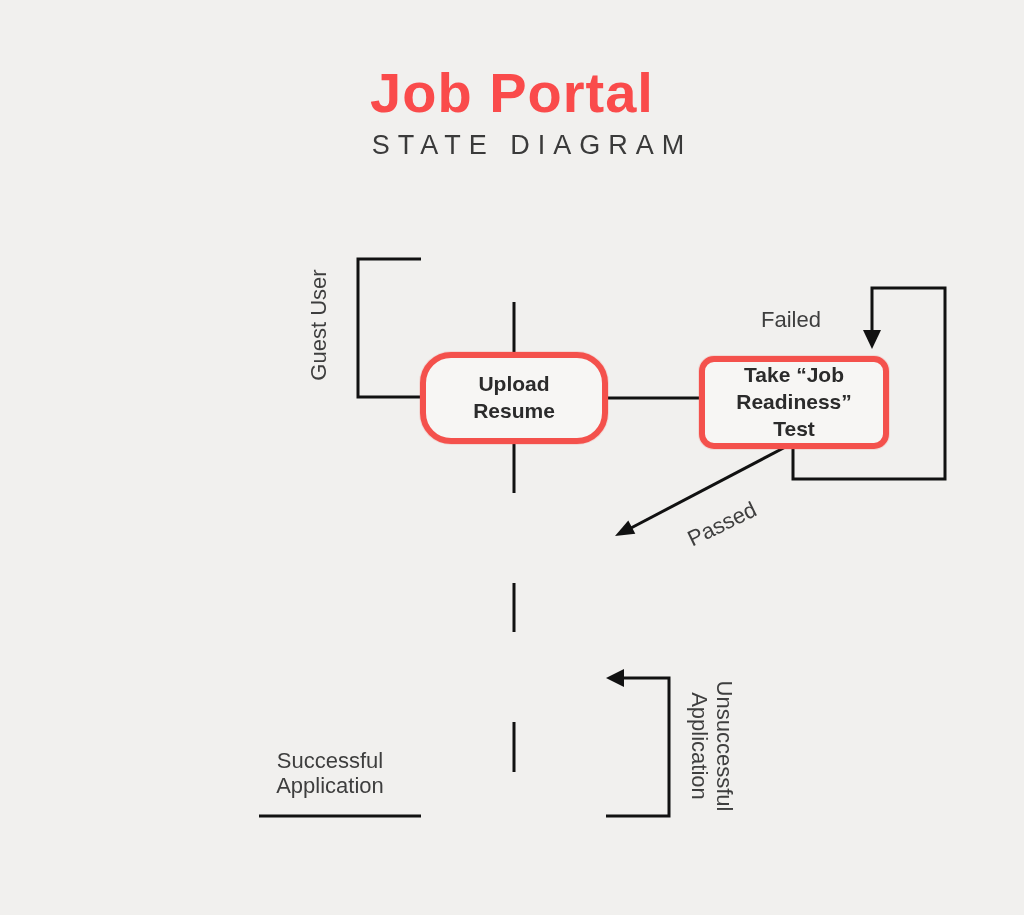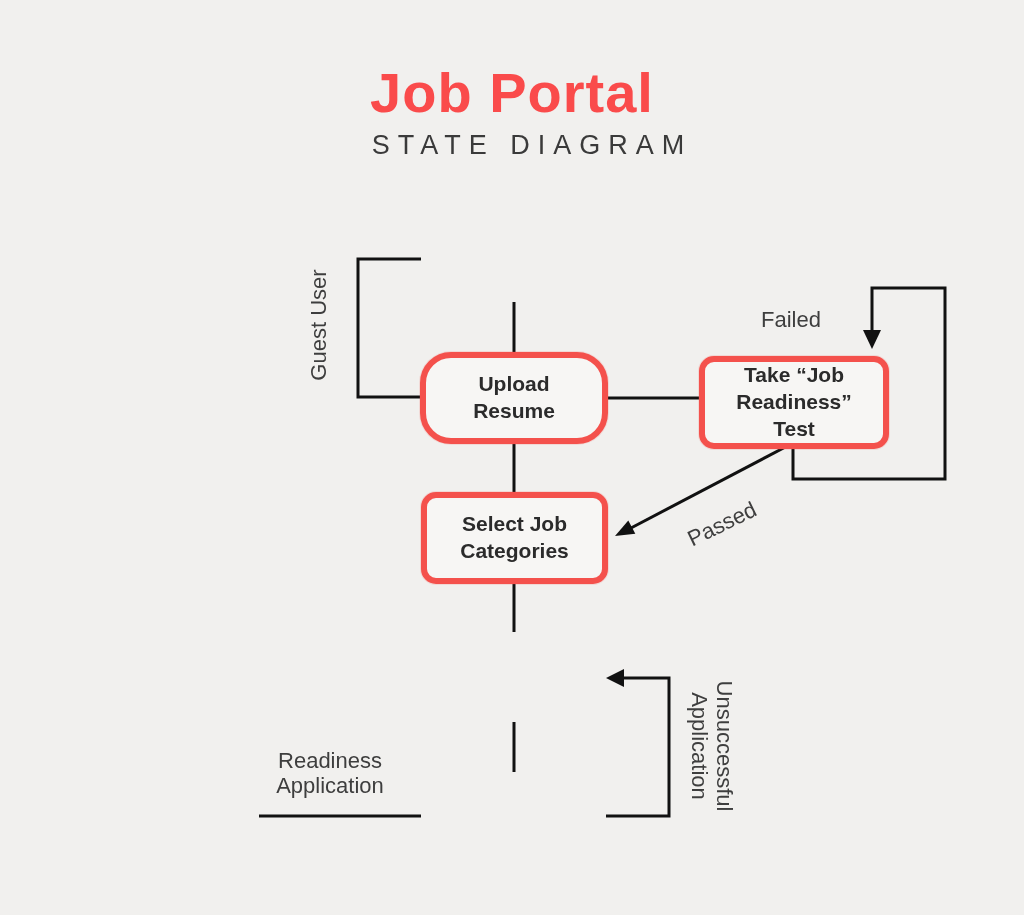--- a/index.html
+++ b/index.html
@@ -120,24 +120,22 @@
       <polygon points="615,524 628.3,508.6 635.3,521.8"></polygon>
       <polygon points="624,657 624,675 606,666"></polygon>
     </g>
   </svg>
 
   <div class="node node-upload-resume">Upload
 Resume</div>
   <div class="node node-take-test">Take “Job
 Readiness”
 Test</div>
-  <div class="node node-select-categories">Select Job
-Categories</div>
 
   <div class="edge-label label-guest-user">Guest User</div>
   <div class="edge-label label-failed">Failed</div>
   <div class="edge-label label-passed">Passed</div>
-  <div class="edge-label label-successful">Readiness
+  <div class="edge-label label-successful">Successful
 Application</div>
   <div class="edge-label label-unsuccessful">Unsuccessful
 Application</div>
 
 </div>
 
 </body></html>

